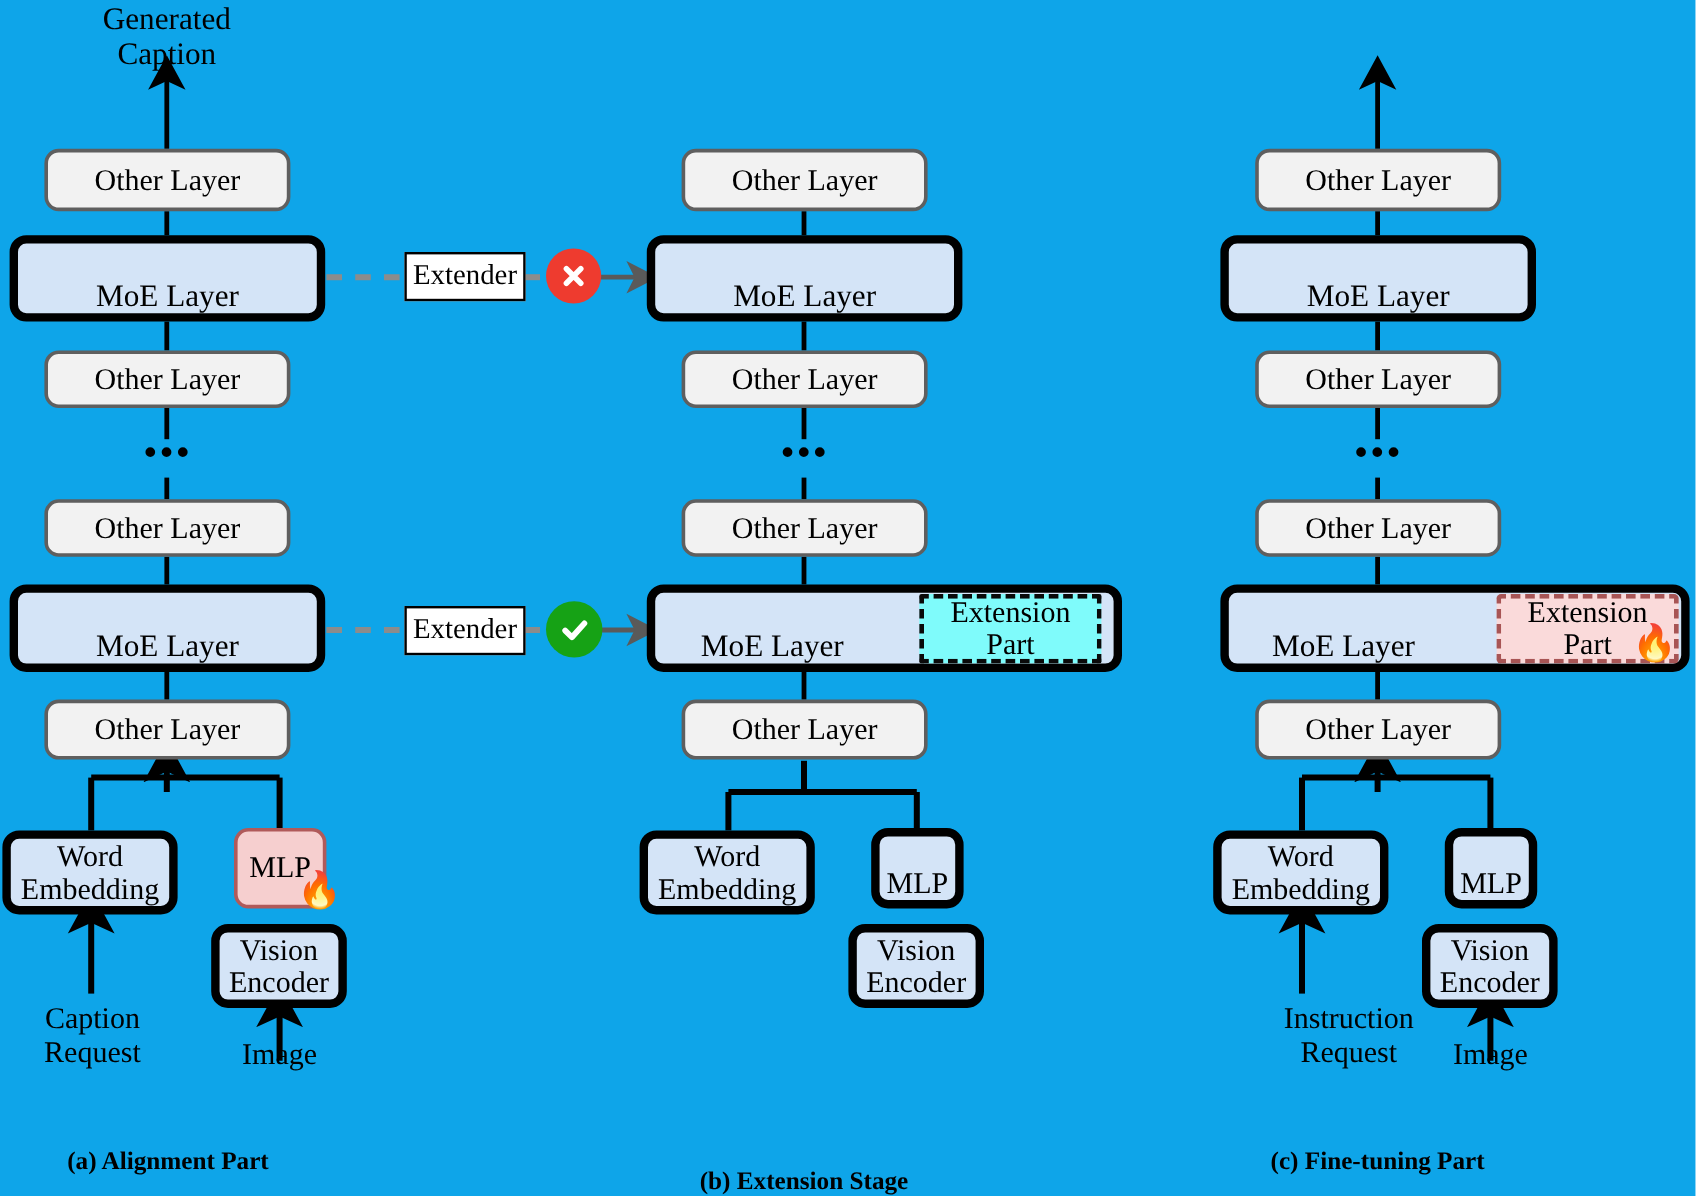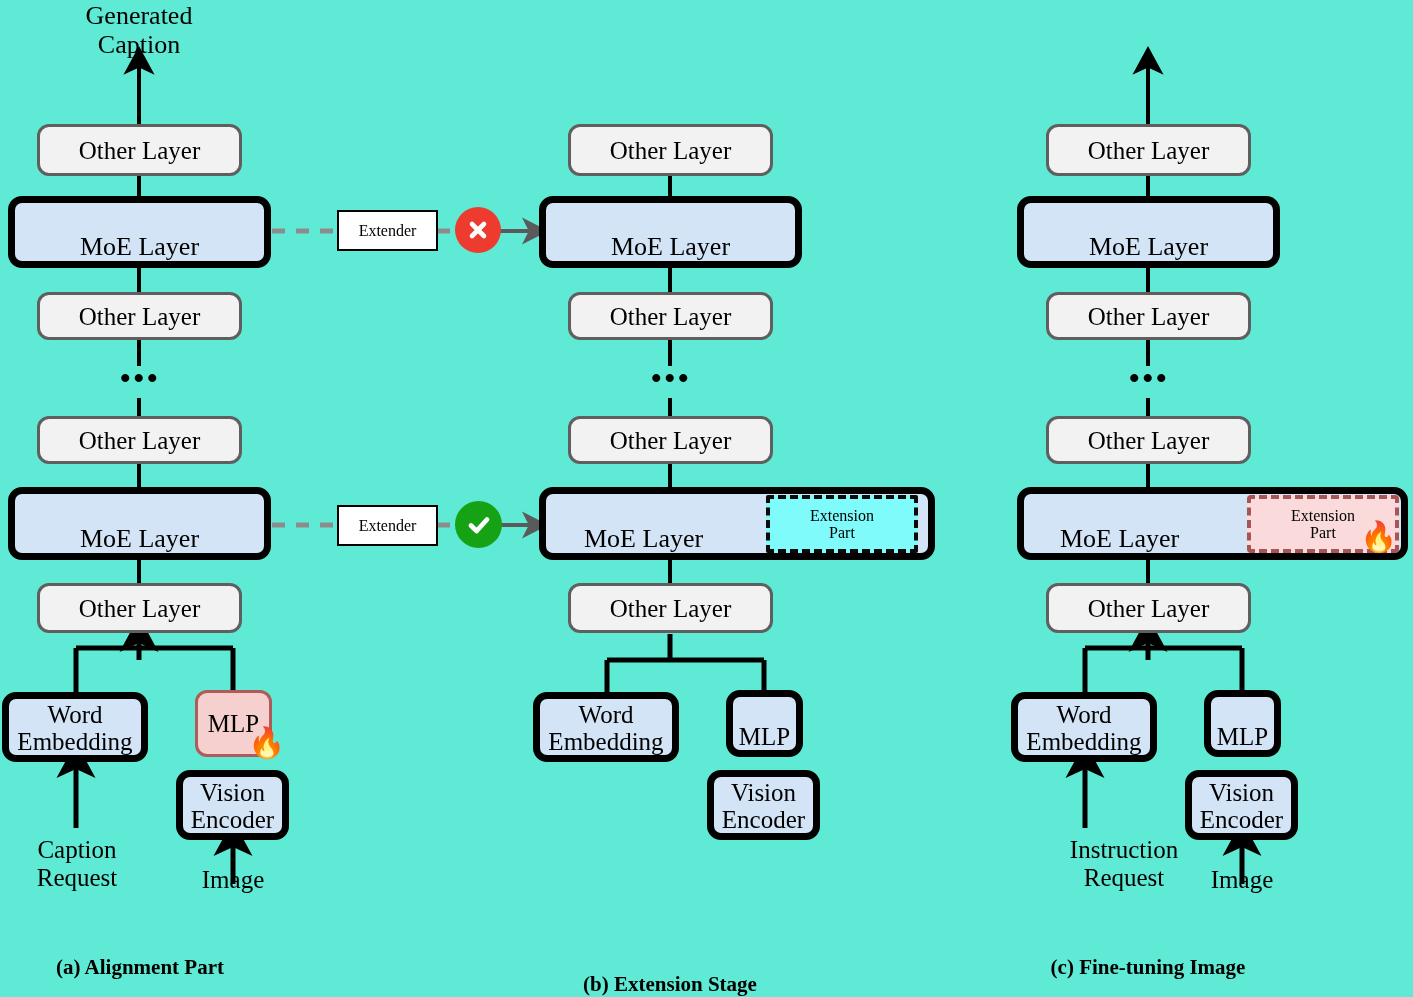--- a/index.html
+++ b/index.html
@@ -4,21 +4,21 @@
 <style>
   html, body {
     margin: 0;
     padding: 0;
     background: #ffffff;
   }
   #root {
     position: relative;
     width: 1413px;
     height: 997px;
-    background: #5eead4;
+    background: #0ea5e9;
     font-family: "Liberation Serif", "DejaVu Serif", serif;
     overflow: hidden;
   }
   .node {
     position: absolute;
     box-sizing: border-box;
     display: flex;
     align-items: center;
     justify-content: center;
     text-align: center;
@@ -98,24 +98,24 @@
     pointer-events: none;
   }
   .badge {
     position: absolute;
     border-radius: 50%;
     z-index: 5;
     display: flex;
     align-items: center;
     justify-content: center;
   }
-  .t18 { font-size: 16px; }
+  .t18 { font-size: 24px; }
   .t20 { font-size: 25px; }
   .t21 { font-size: 26px; }
-  .t17 { font-size: 16px; }
+  .t17 { font-size: 25px; }
 </style>
 </head>
 <body>
 
 <div id="root">
 
   <svg class="wires" viewBox="0 0 1413 997">
     <defs>
       <marker id="ah" markerWidth="9" markerHeight="9" refX="3.2" refY="4.5" orient="auto" markerUnits="strokeWidth">
         <path d="M0,0.6 L7.2,4.5 L0,8.4 L1.8,4.5 Z" fill="#000"></path>
@@ -322,15 +322,15 @@
       <span>MLP</span>
     </div>
 
   <div class="node box-blue t20" style="left:1185px;top:770px;width:113px;height:70px;">
       <span>Vision<br>Encoder</span>
     </div>
 
   <div class="plain-text t20" style="left:1049px;top:836px;width:150px;"><span>Instruction<br>Request</span></div>
   <div class="plain-text t20" style="left:1177px;top:866px;width:130px;"><span>Image</span></div>
 
-  <div class="caption" style="left:1003px;top:955px;width:290px;"><span>(c) Fine-tuning Image</span></div>
+  <div class="caption" style="left:1003px;top:955px;width:290px;"><span>(c) Fine-tuning Part</span></div>
 
 </div>
 
 </body></html>

